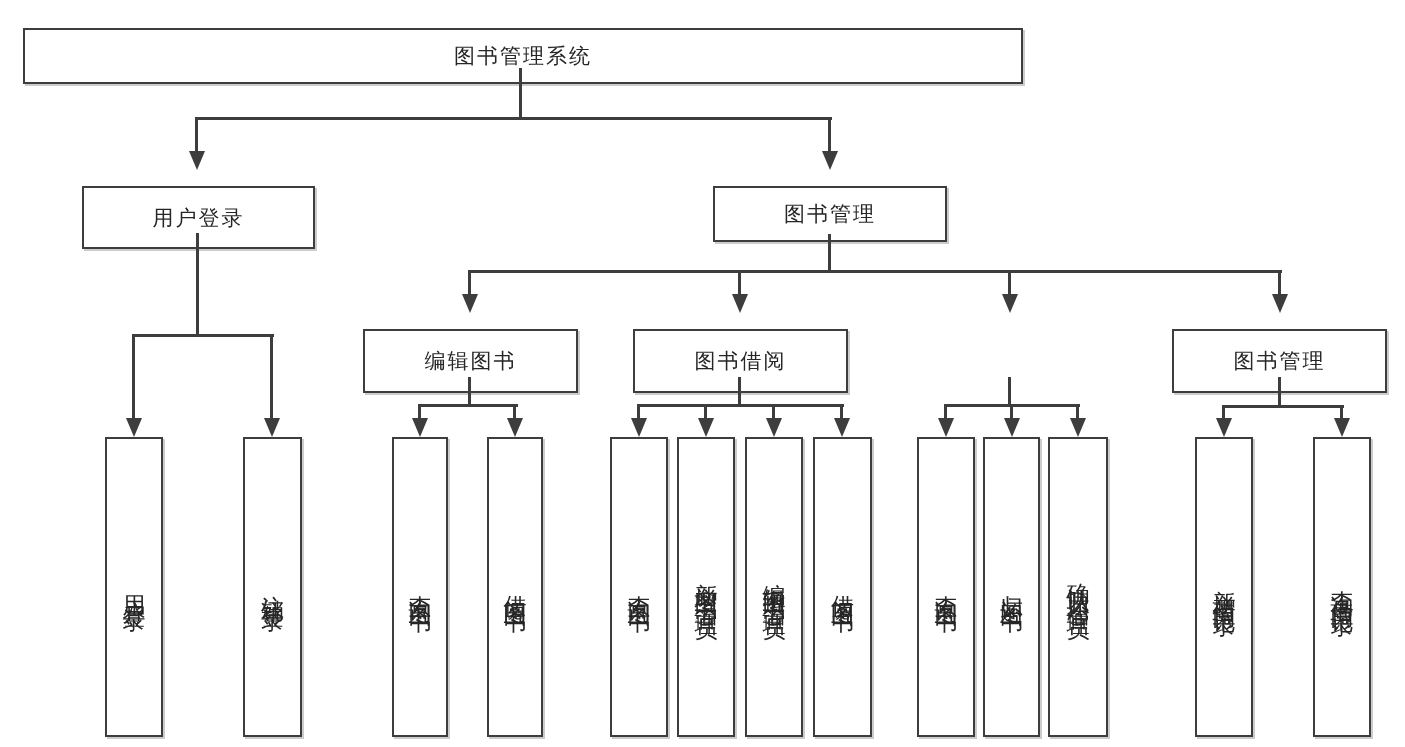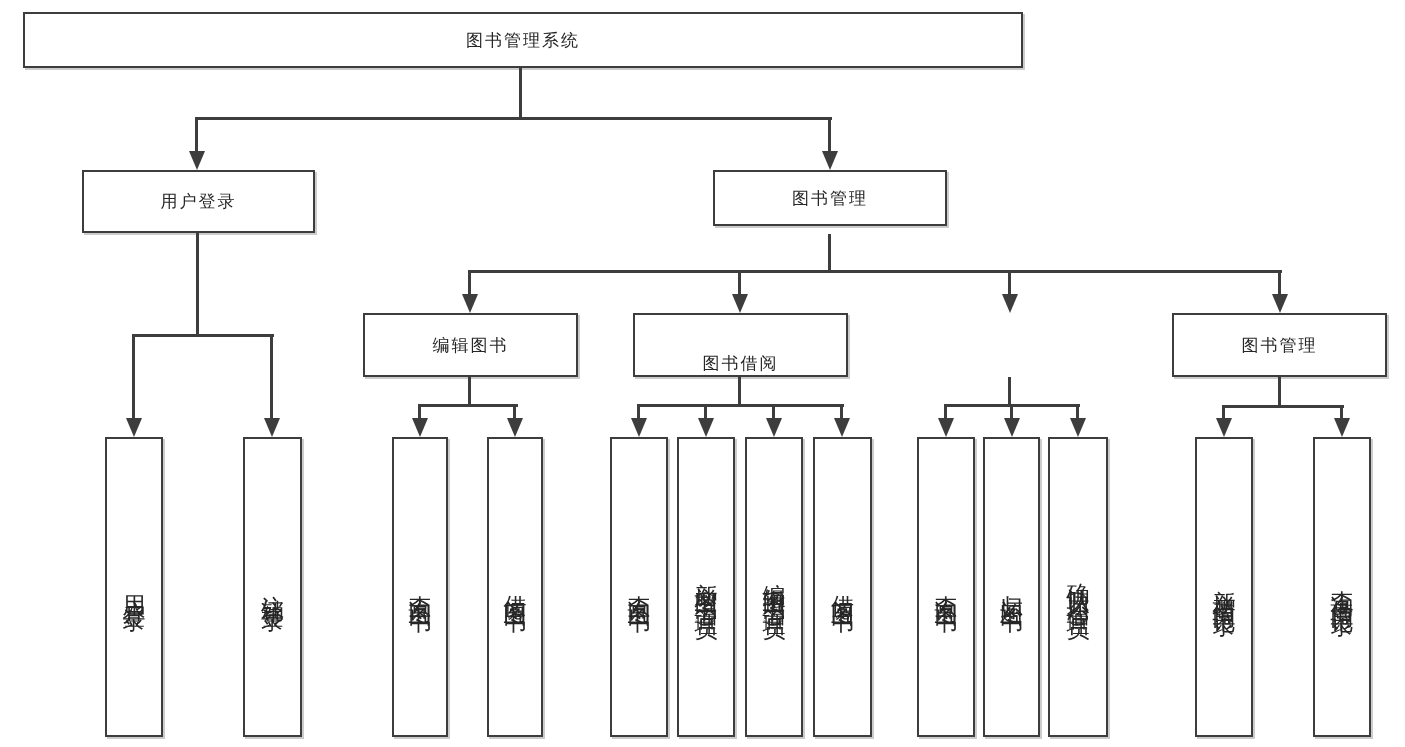--- a/index.html
+++ b/index.html
@@ -15,21 +15,21 @@
     position: absolute;
     box-sizing: border-box;
     border: 2.5px solid #3d3d3d;
     background: #ffffff;
     display: flex;
     align-items: center;
     justify-content: center;
     color: #262626;
     box-shadow: 2px 2px 0 rgba(110,110,110,0.35);
   }
-  .box.h { font-size: 17px; letter-spacing: 2px; white-space: nowrap; }
+  .box.h { font-size: 21px; letter-spacing: 2px; white-space: nowrap; margin-top: 16px; }
   .box.v span {
     writing-mode: vertical-rl;
     text-orientation: mixed;
     font-size: 23px;
     letter-spacing: 5px;
     line-height: 1;
     white-space: nowrap;
   }
   .line { position: absolute; background: #3d3d3d; }
   .arrow {
@@ -62,21 +62,21 @@
   <div class="box h" style="left:82px; top:170px; width:233px; height:63px;">
     <span>用户登录</span>
   </div>
   <div class="box h" style="left:713px; top:170px; width:234px; height:56px;">
     <span>图书管理</span>
   </div>
 
   <div class="box h" style="left:363px; top:313px; width:215px; height:64px;">
     <span>编辑图书</span>
   </div>
-  <div class="box h" style="left:633px; top:313px; width:215px; height:64px;align-items:flex-end;">
+  <div class="box h" style="left:633px; top:313px; width:215px; height:64px;">
     <span>图书借阅</span>
   </div>
   <div class="box h" style="left:1172px; top:313px; width:215px; height:64px;">
     <span>图书管理</span>
   </div>
 
   <div class="box v" style="left:105px; top:437px; width:58px; height:300px;">
     <span>用户登录</span>
   </div>
   <div class="box v" style="left:243px; top:437px; width:59px; height:300px;">

